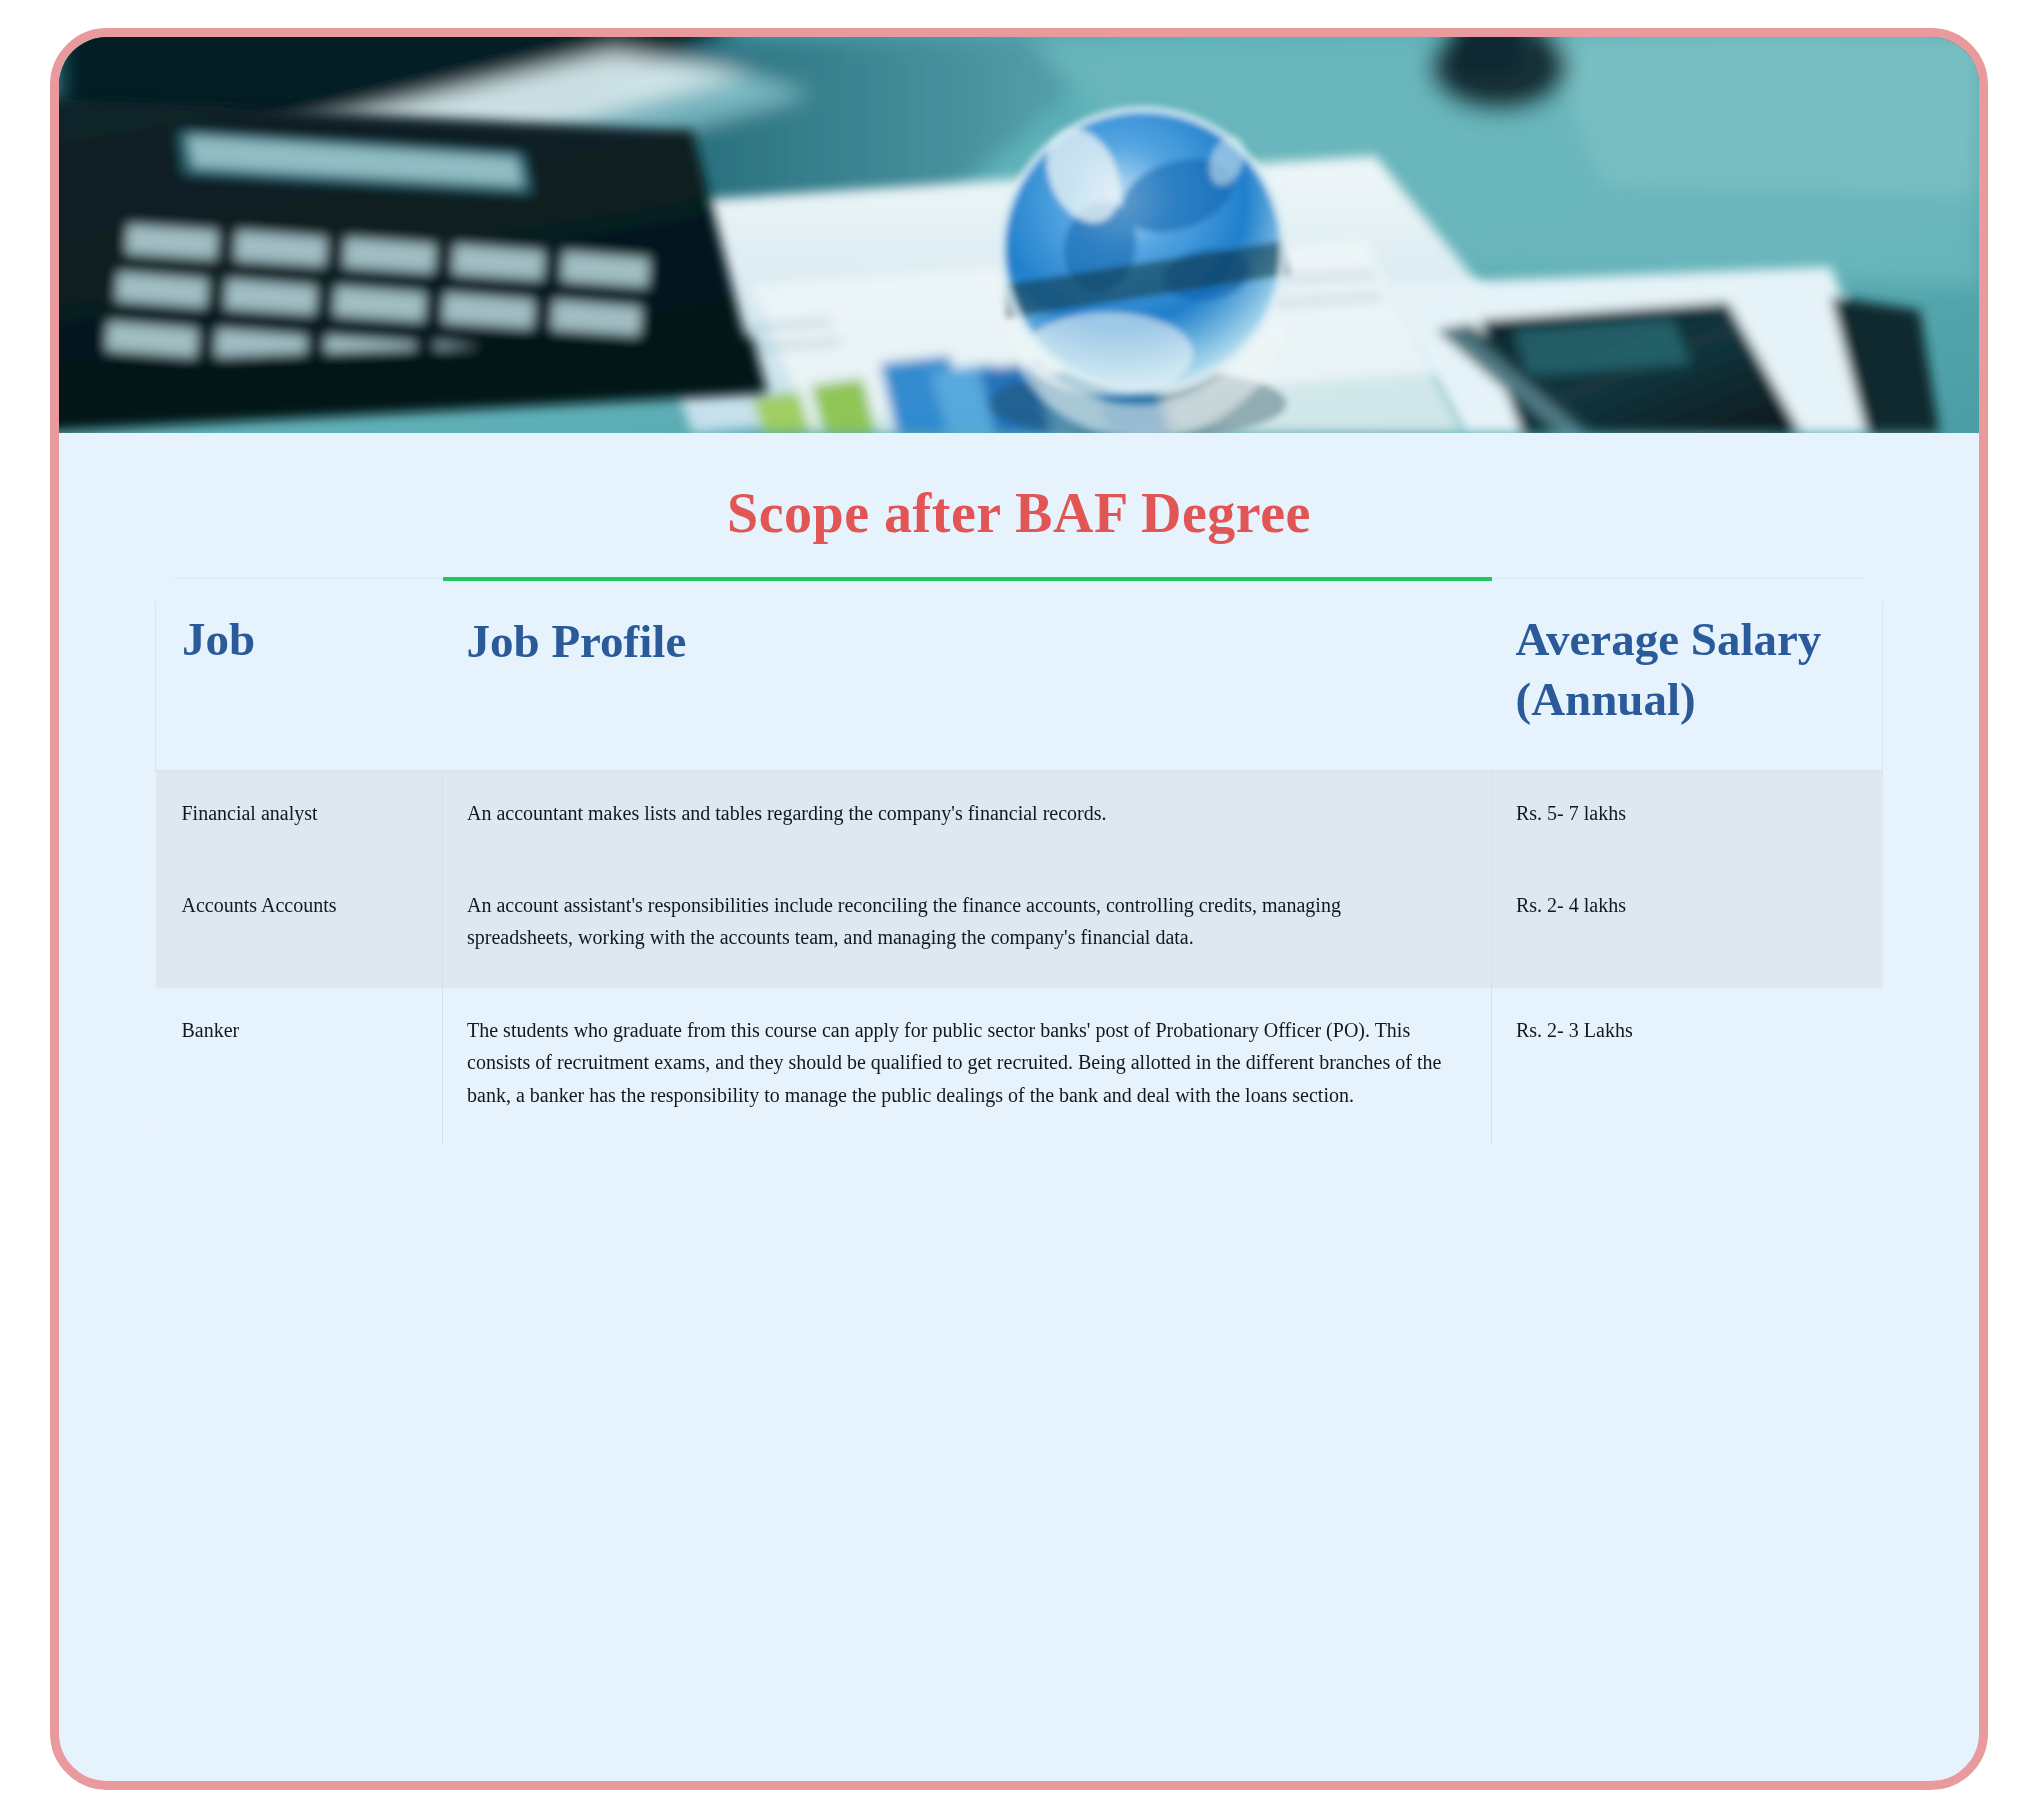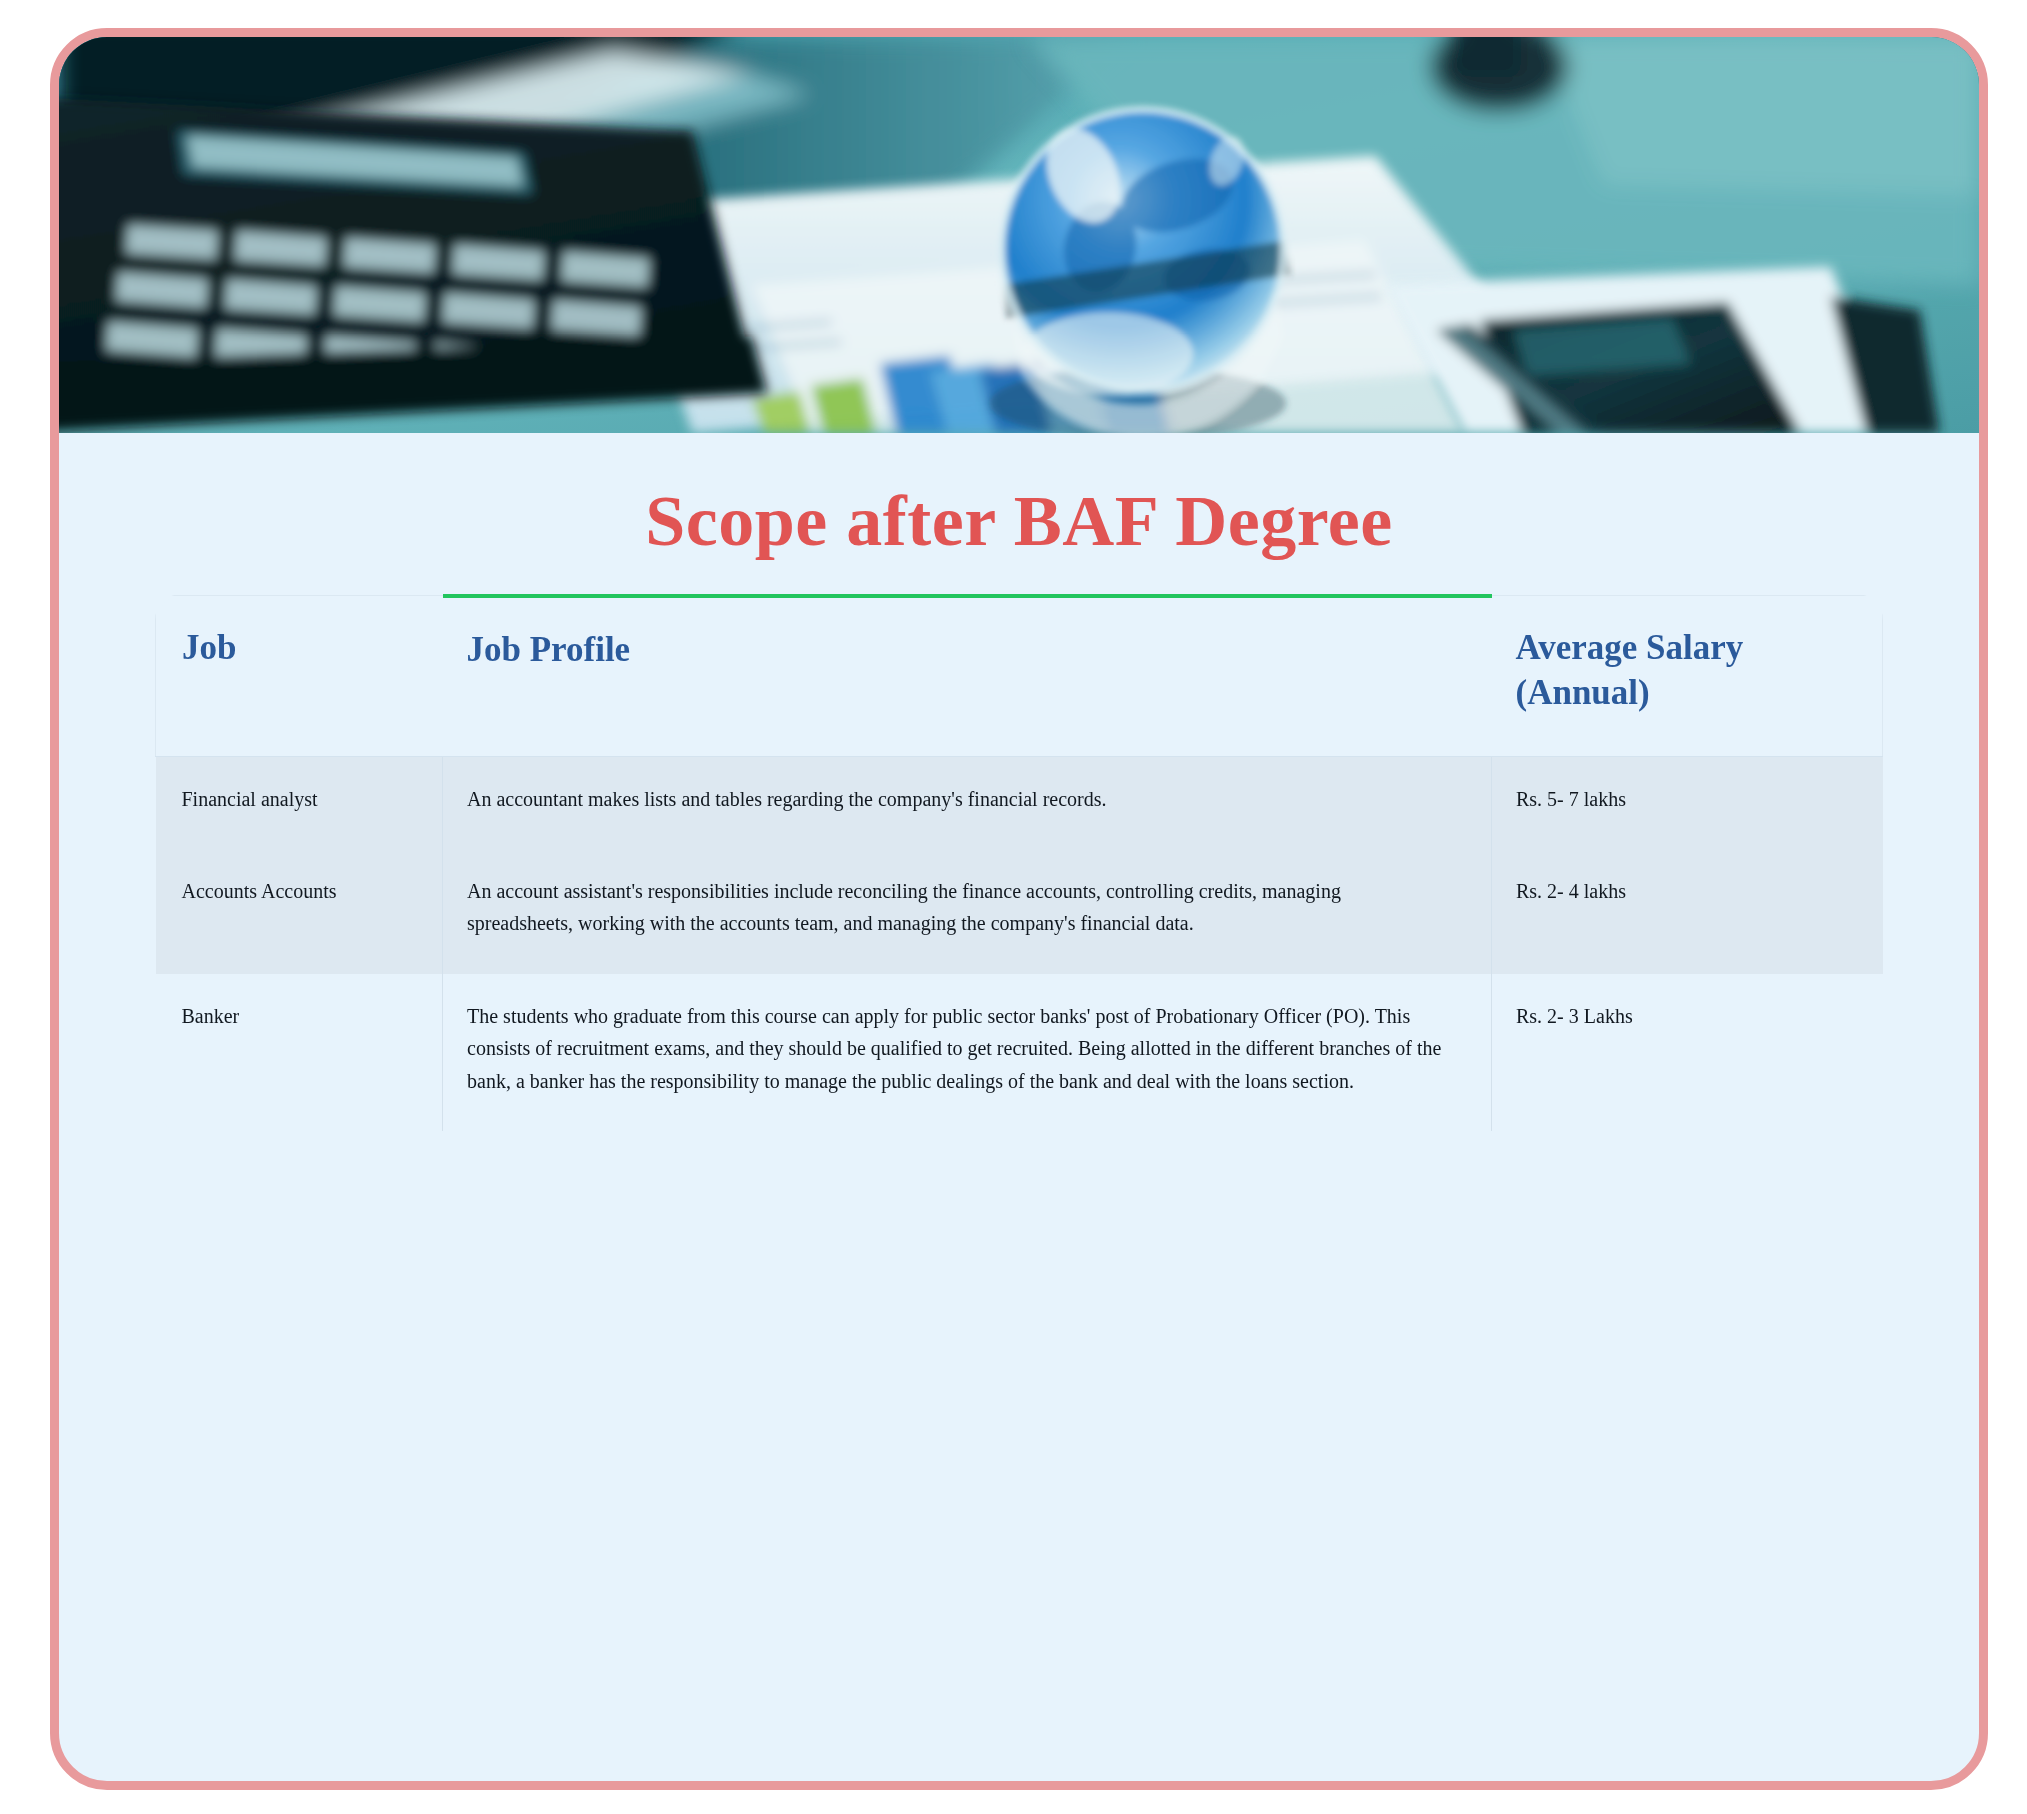--- a/index.html
+++ b/index.html
@@ -35,21 +35,21 @@
   #hero svg { display: block; width: 100%; height: 100%; }
 
   
   #title-wrap {
     width: 100%;
     text-align: center;
     padding-top: 51px;
     padding-bottom: 34px;
   }
   #page-title {
-    font-size: 72px;
+    font-size: 56px;
     font-weight: bold;
     color: #e15554;
     letter-spacing: 0.5px;
     line-height: 1.05;
   }
 
   
   #table-wrap {
     margin: 0 auto;
     width: 1728px;
@@ -62,21 +62,21 @@
     table-layout: fixed;
   }
   #scope-table col.c-job      { width: 287px; }
   #scope-table col.c-profile  { width: 1049px; }
   #scope-table col.c-salary   { width: 391px; }
 
   #scope-table thead th {
     background: #e7f3fc;
     color: #2b5a9b;
     font-weight: bold;
-    font-size: 35px;
+    font-size: 47px;
     text-align: left;
     padding: 30px 24px 40px 24px;
     vertical-align: top;
     line-height: 1.28;
     border-bottom: 1px solid #d4e3ef;
   }
   #scope-table thead th:first-child {
     border-top-left-radius: 26px;
     border-left: 1px solid #dbe8f2;
     border-top: 1px solid #dbe8f2;

